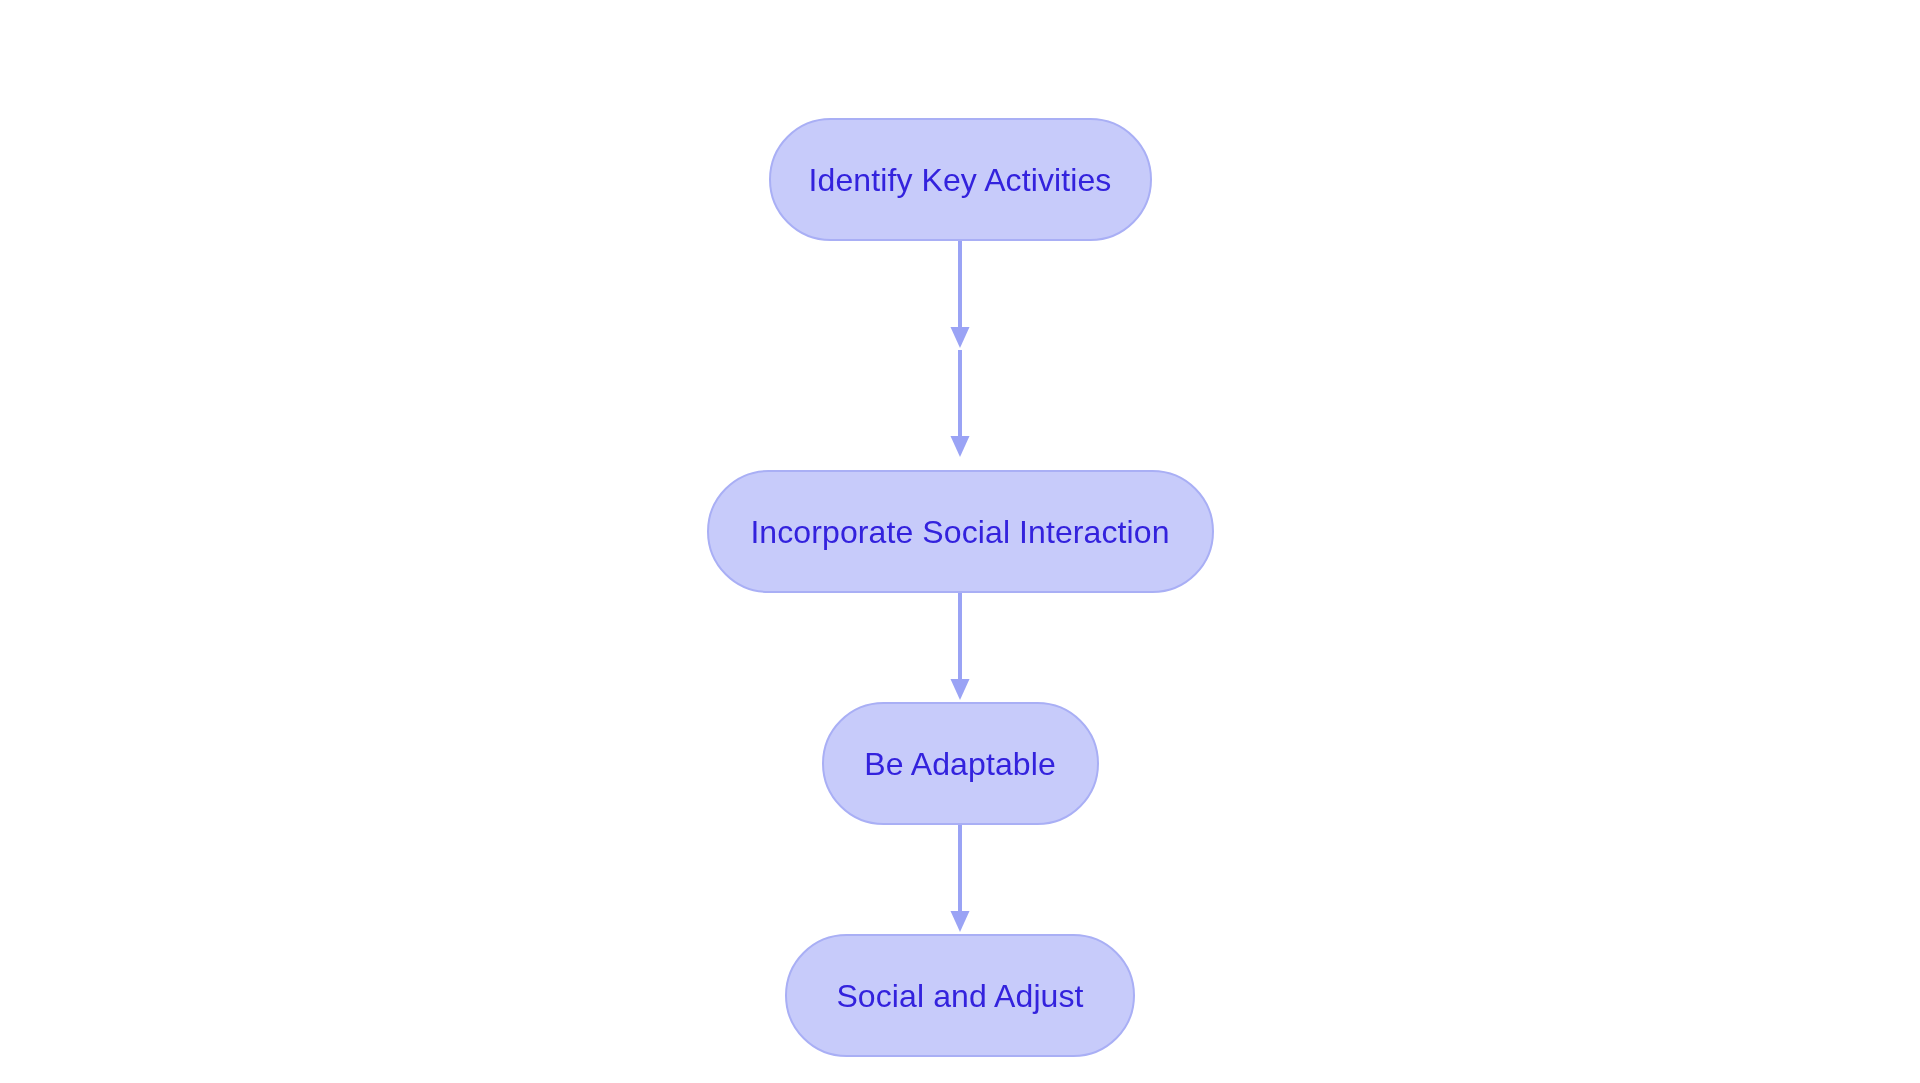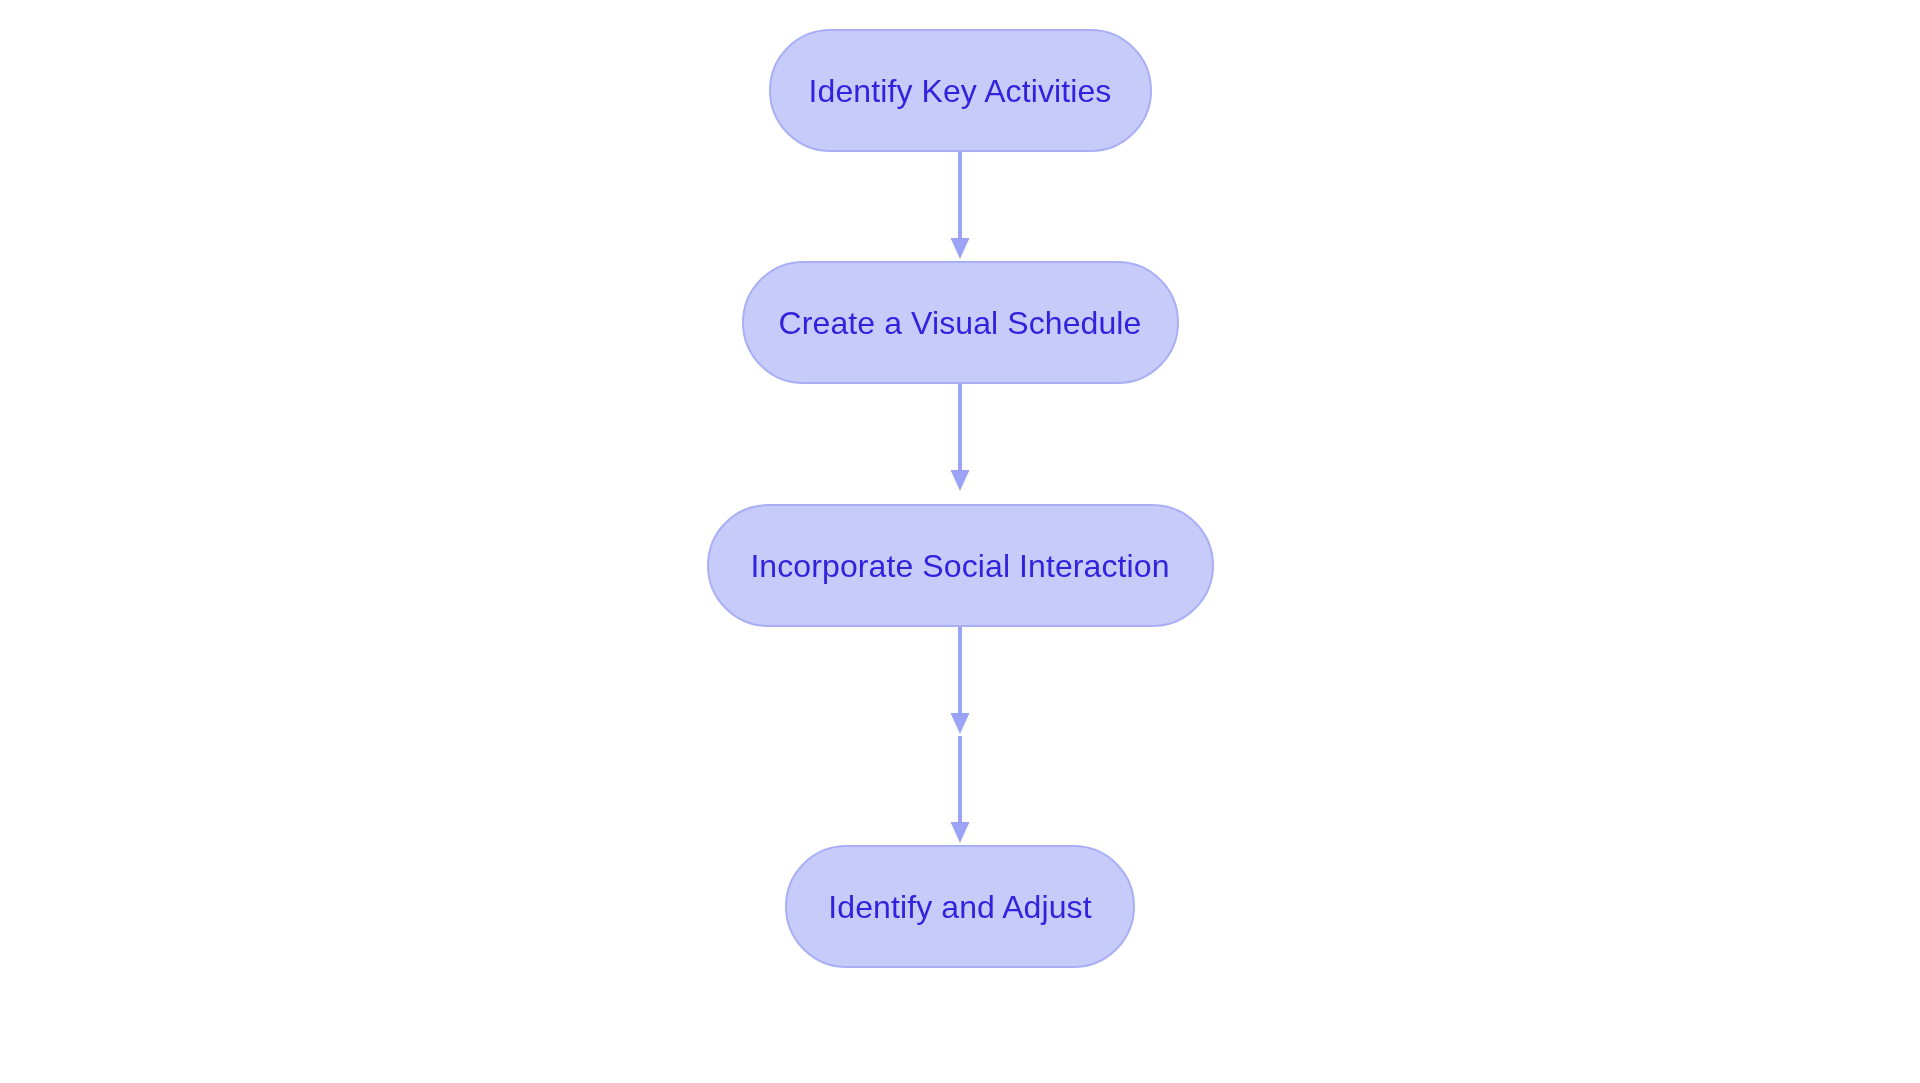--- a/index.html
+++ b/index.html
@@ -18,27 +18,27 @@
   #flow-root {
     position: relative;
     width: 1920px;
     height: 1083px;
     background: #ffffff;
   }
 
   .flow-column {
     position: absolute;
     left: 0;
-    top: 16px;
+    top: 8px;
     width: 1920px;
     height: 1049px;
     display: flex;
     flex-direction: column;
     align-items: center;
-    justify-content: flex-start;
+    justify-content: flex-end;
   }
 
   .node {
     box-sizing: border-box;
     height: 123px;
     border-radius: 62px;
     background: #c7cbfa;
     border: 2px solid #a9aff5;
     display: flex;
     align-items: center;
@@ -91,48 +91,48 @@
       <span class="node-label">Identify Key Activities</span>
     </div>
 
     <div class="connector">
       <svg viewBox="0 0 26 109" xmlns="http://www.w3.org/2000/svg" aria-hidden="true">
         <line x1="13" y1="0" x2="13" y2="88" stroke="#9aa3f5" stroke-width="4"></line>
         <polygon points="3.5,86 22.5,86 13,107" fill="#9aa3f5"></polygon>
       </svg>
     </div>
 
-    <div class="node node-2">
-      <span class="node-label">Create a Visual Schedule</span>
-    </div>
 
     <div class="connector">
       <svg viewBox="0 0 26 109" xmlns="http://www.w3.org/2000/svg" aria-hidden="true">
         <line x1="13" y1="0" x2="13" y2="88" stroke="#9aa3f5" stroke-width="4"></line>
         <polygon points="3.5,86 22.5,86 13,107" fill="#9aa3f5"></polygon>
       </svg>
     </div>
 
     <div class="node node-3">
       <span class="node-label">Incorporate Social Interaction</span>
     </div>
 
     <div class="connector">
       <svg viewBox="0 0 26 109" xmlns="http://www.w3.org/2000/svg" aria-hidden="true">
         <line x1="13" y1="0" x2="13" y2="88" stroke="#9aa3f5" stroke-width="4"></line>
         <polygon points="3.5,86 22.5,86 13,107" fill="#9aa3f5"></polygon>
       </svg>
     </div>
 
+    <div class="node node-4">
+      <span class="node-label">Be Adaptable</span>
+    </div>
 
     <div class="connector">
       <svg viewBox="0 0 26 109" xmlns="http://www.w3.org/2000/svg" aria-hidden="true">
         <line x1="13" y1="0" x2="13" y2="88" stroke="#9aa3f5" stroke-width="4"></line>
         <polygon points="3.5,86 22.5,86 13,107" fill="#9aa3f5"></polygon>
       </svg>
     </div>
 
     <div class="node node-5">
-      <span class="node-label">Identify and Adjust</span>
+      <span class="node-label">Social and Adjust</span>
     </div>
 
   </div>
 </div>
 
 </body></html>

